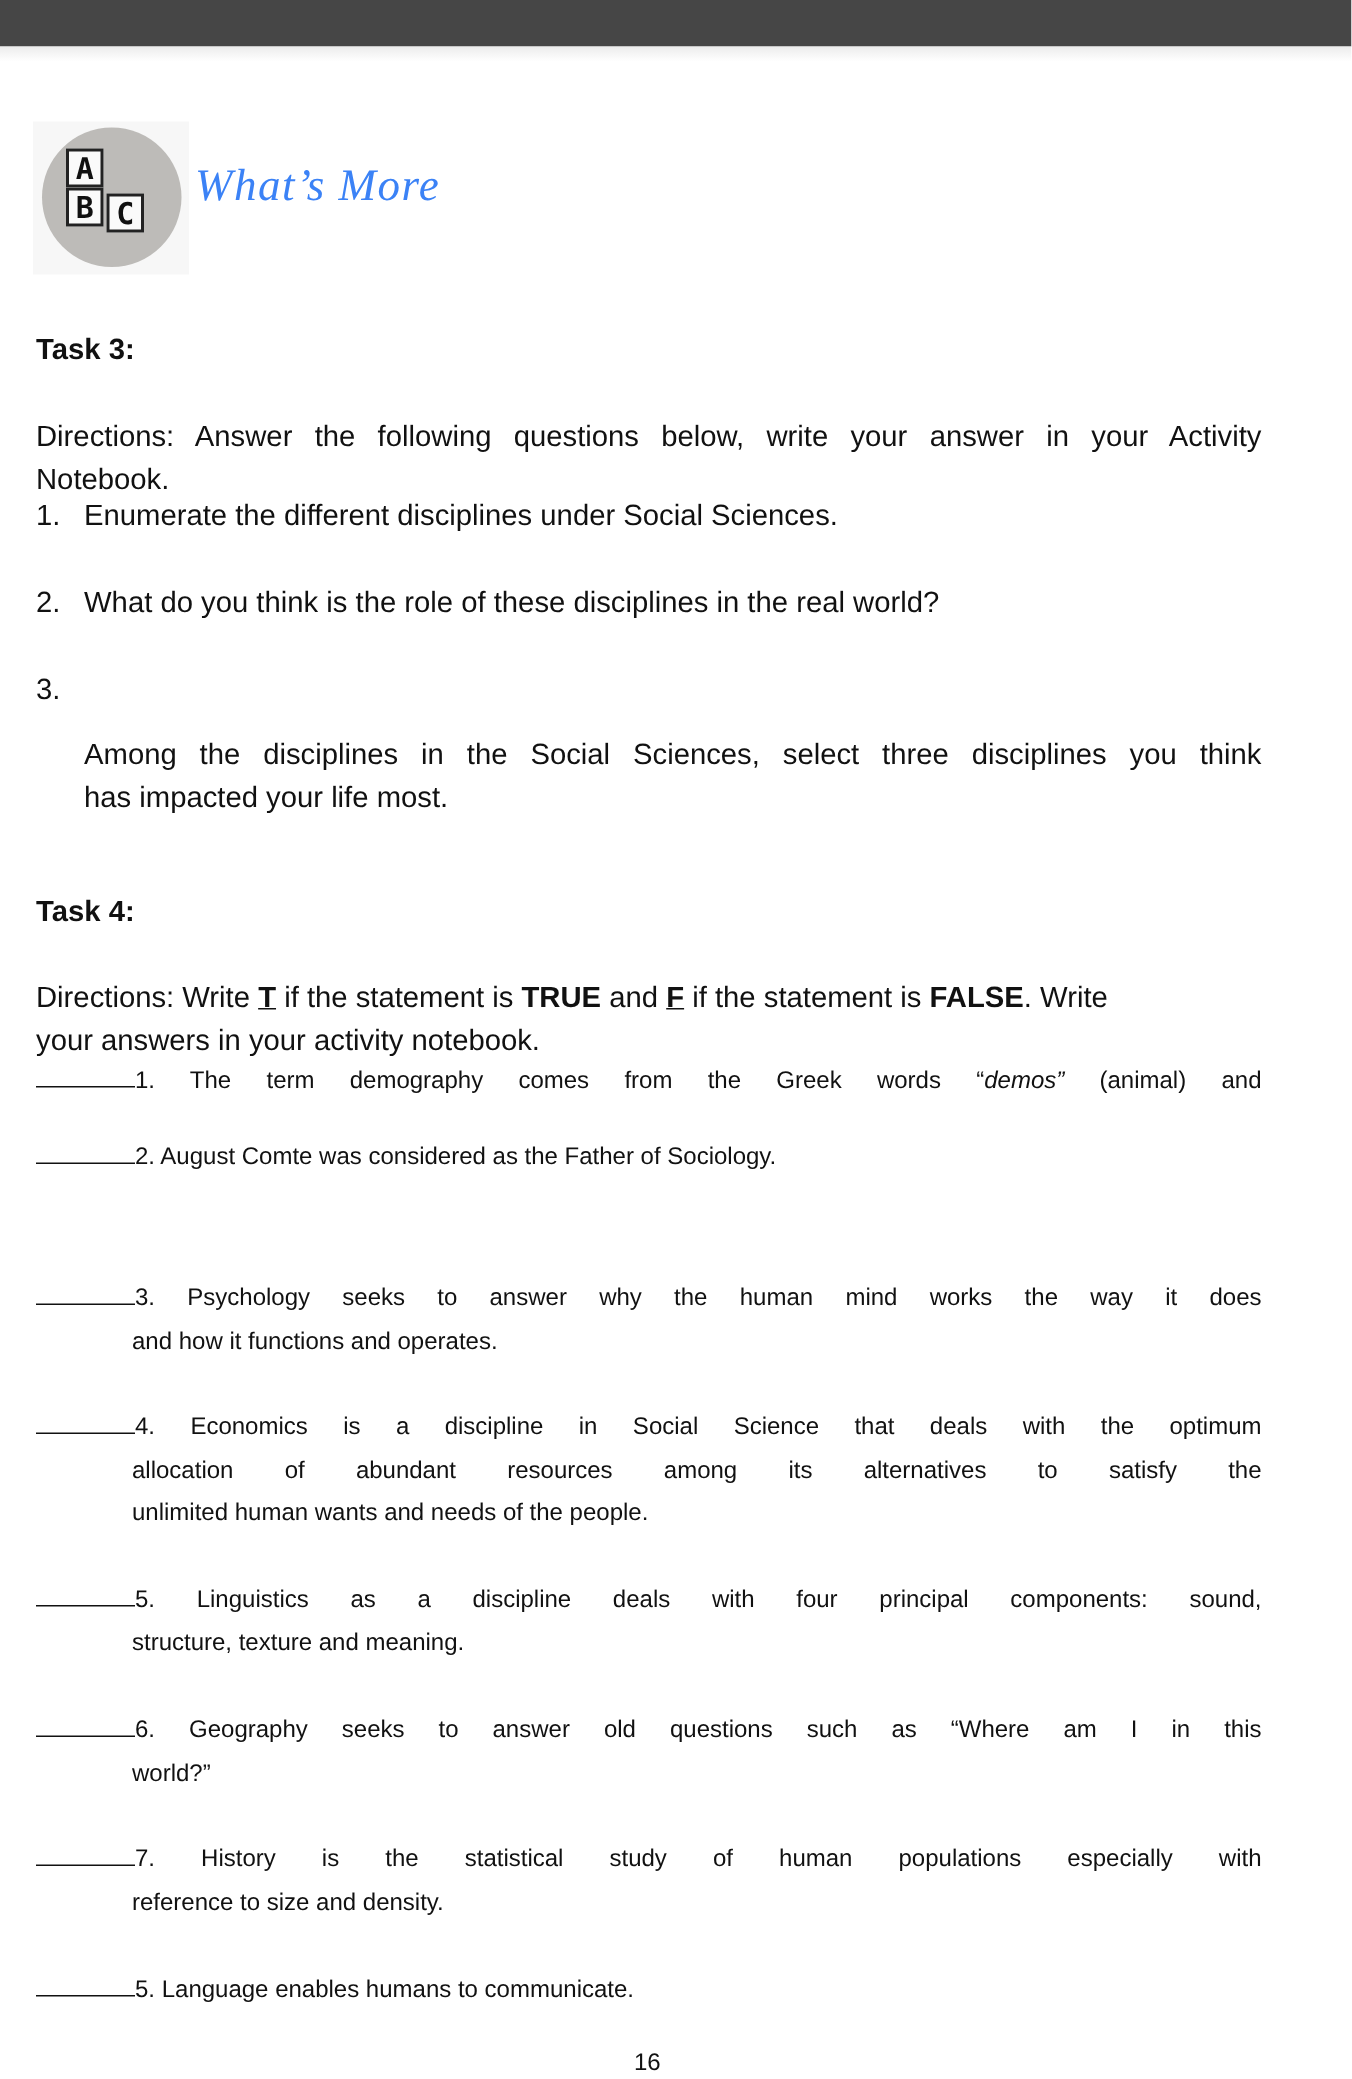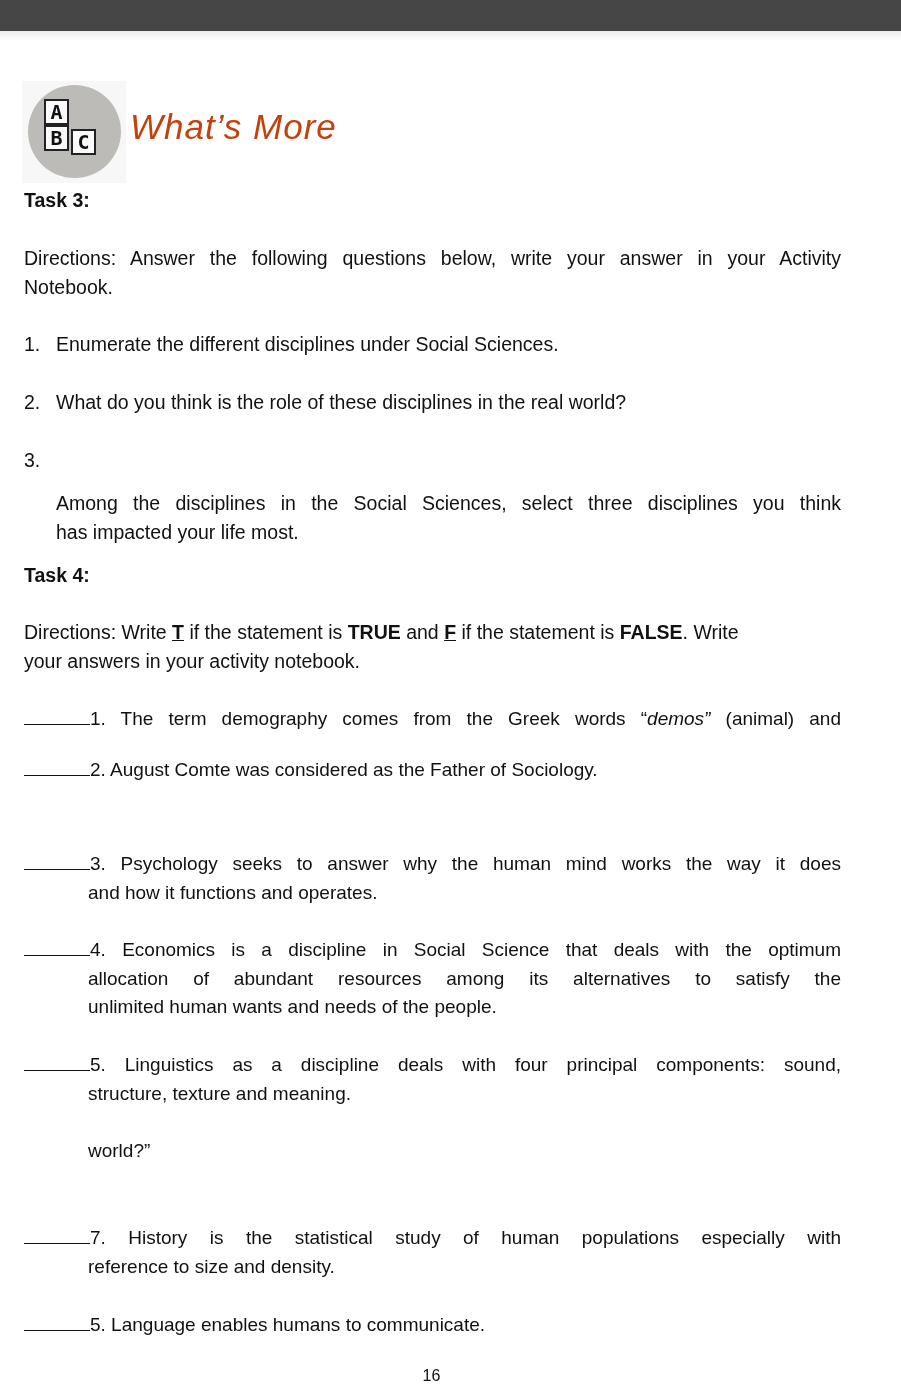--- a/index.html
+++ b/index.html
@@ -7,26 +7,26 @@
     width: 901px; height: 1386px; background: #ffffff; position: relative; overflow: hidden;
     font-family: "Liberation Sans", sans-serif; color: #111;
   }
   .topbar { position: absolute; left: 0; top: 0; width: 901px; height: 31px; background: #464646; }
   .topbar-shadow { position: absolute; left: 0; top: 31px; width: 901px; height: 10px;
     background: linear-gradient(#ececec, #ffffff); }
   .icon-wrap { position: absolute; left: 22px; top: 81px; width: 104px; height: 102px; background: #f7f7f7; }
   .icon-circle { position: absolute; left: 6px; top: 4px; width: 93px; height: 93px; border-radius: 50%; background: #bdbbb8; }
   .block { position: absolute; width: 25px; height: 26px; border: 2px solid #222; background: #fafafa; box-sizing: border-box;
     font-family: "DejaVu Sans Mono", monospace; font-weight: bold; font-size: 20px; line-height: 22px; text-align: center; color: #111; }
-  .heading { position: absolute; left: 130px; top: 107px; font-family: Liberation Sans, sans-serif; font-style: italic;
-    font-size: 35px; letter-spacing: 1px; color: #c2410c; }
-  .t { position: absolute; left: 24px; font-size: 19.5px; line-height: 28px; white-space: nowrap; }
+  .heading { position: absolute; left: 130px; top: 107px; font-family: Liberation Serif, serif; font-style: italic;
+    font-size: 30px; letter-spacing: 1px; color: #3b82f6; }
+  .t { position: absolute; left: 24px; font-size: 19.5px; line-height: 28px; white-space: nowrap; margin-top: 33px; }
   .bold { font-weight: bold; }
   .just { width: 817px; text-align: justify; text-align-last: justify; white-space: normal; }
-  .item { position: absolute; left: 24px; width: 817px; font-size: 19px; line-height: 28.5px; }
+  .item { position: absolute; left: 24px; width: 817px; font-size: 16px; line-height: 28.5px; }
   .item .first { display: block; white-space: nowrap; }
   .item .first.j { text-align: justify; text-align-last: justify; white-space: normal; }
   .item .cont { display: block; padding-left: 64px; }
   .item .cont.j { text-align: justify; text-align-last: justify; }
   .blank { display: inline-block; width: 66px; border-bottom: 1.5px solid #111; height: 20px; vertical-align: baseline; margin-right: 0; }
   .q { position: absolute; left: 24px; width: 817px; font-size: 19.5px; line-height: 28.5px; }
   .q .num { position: absolute; left: 0; top: 0; }
   .q .body { display: block; padding-left: 32px; }
   .q .body.j { text-align: justify; }
   .u { text-decoration: underline; font-weight: bold; }
@@ -88,20 +88,21 @@
   <span class="cont j">allocation of abundant resources among its alternatives to satisfy the</span>
   <span class="cont">unlimited human wants and needs of the people.</span>
 </div>
 
 <div class="item" style="top:1050px;">
   <span class="first j"><span class="blank"></span><span>5. Linguistics as a discipline deals with four principal components: sound,</span></span>
   <span class="cont">structure, texture and meaning.</span>
 </div>
 
 <div class="item" style="top:1137px;">
+  <span class="first j"><span class="blank"></span><span>6. Geography seeks to answer old questions such as “Where am I in this</span></span>
   <span class="cont">world?”</span>
 </div>
 
 <div class="item" style="top:1223px;">
   <span class="first j"><span class="blank"></span><span>7. History is the statistical study of human populations especially with</span></span>
   <span class="cont">reference to size and density.</span>
 </div>
 
 <div class="item" style="top:1310px;">
   <span class="first"><span class="blank"></span><span>5. Language enables humans to communicate.</span></span>

